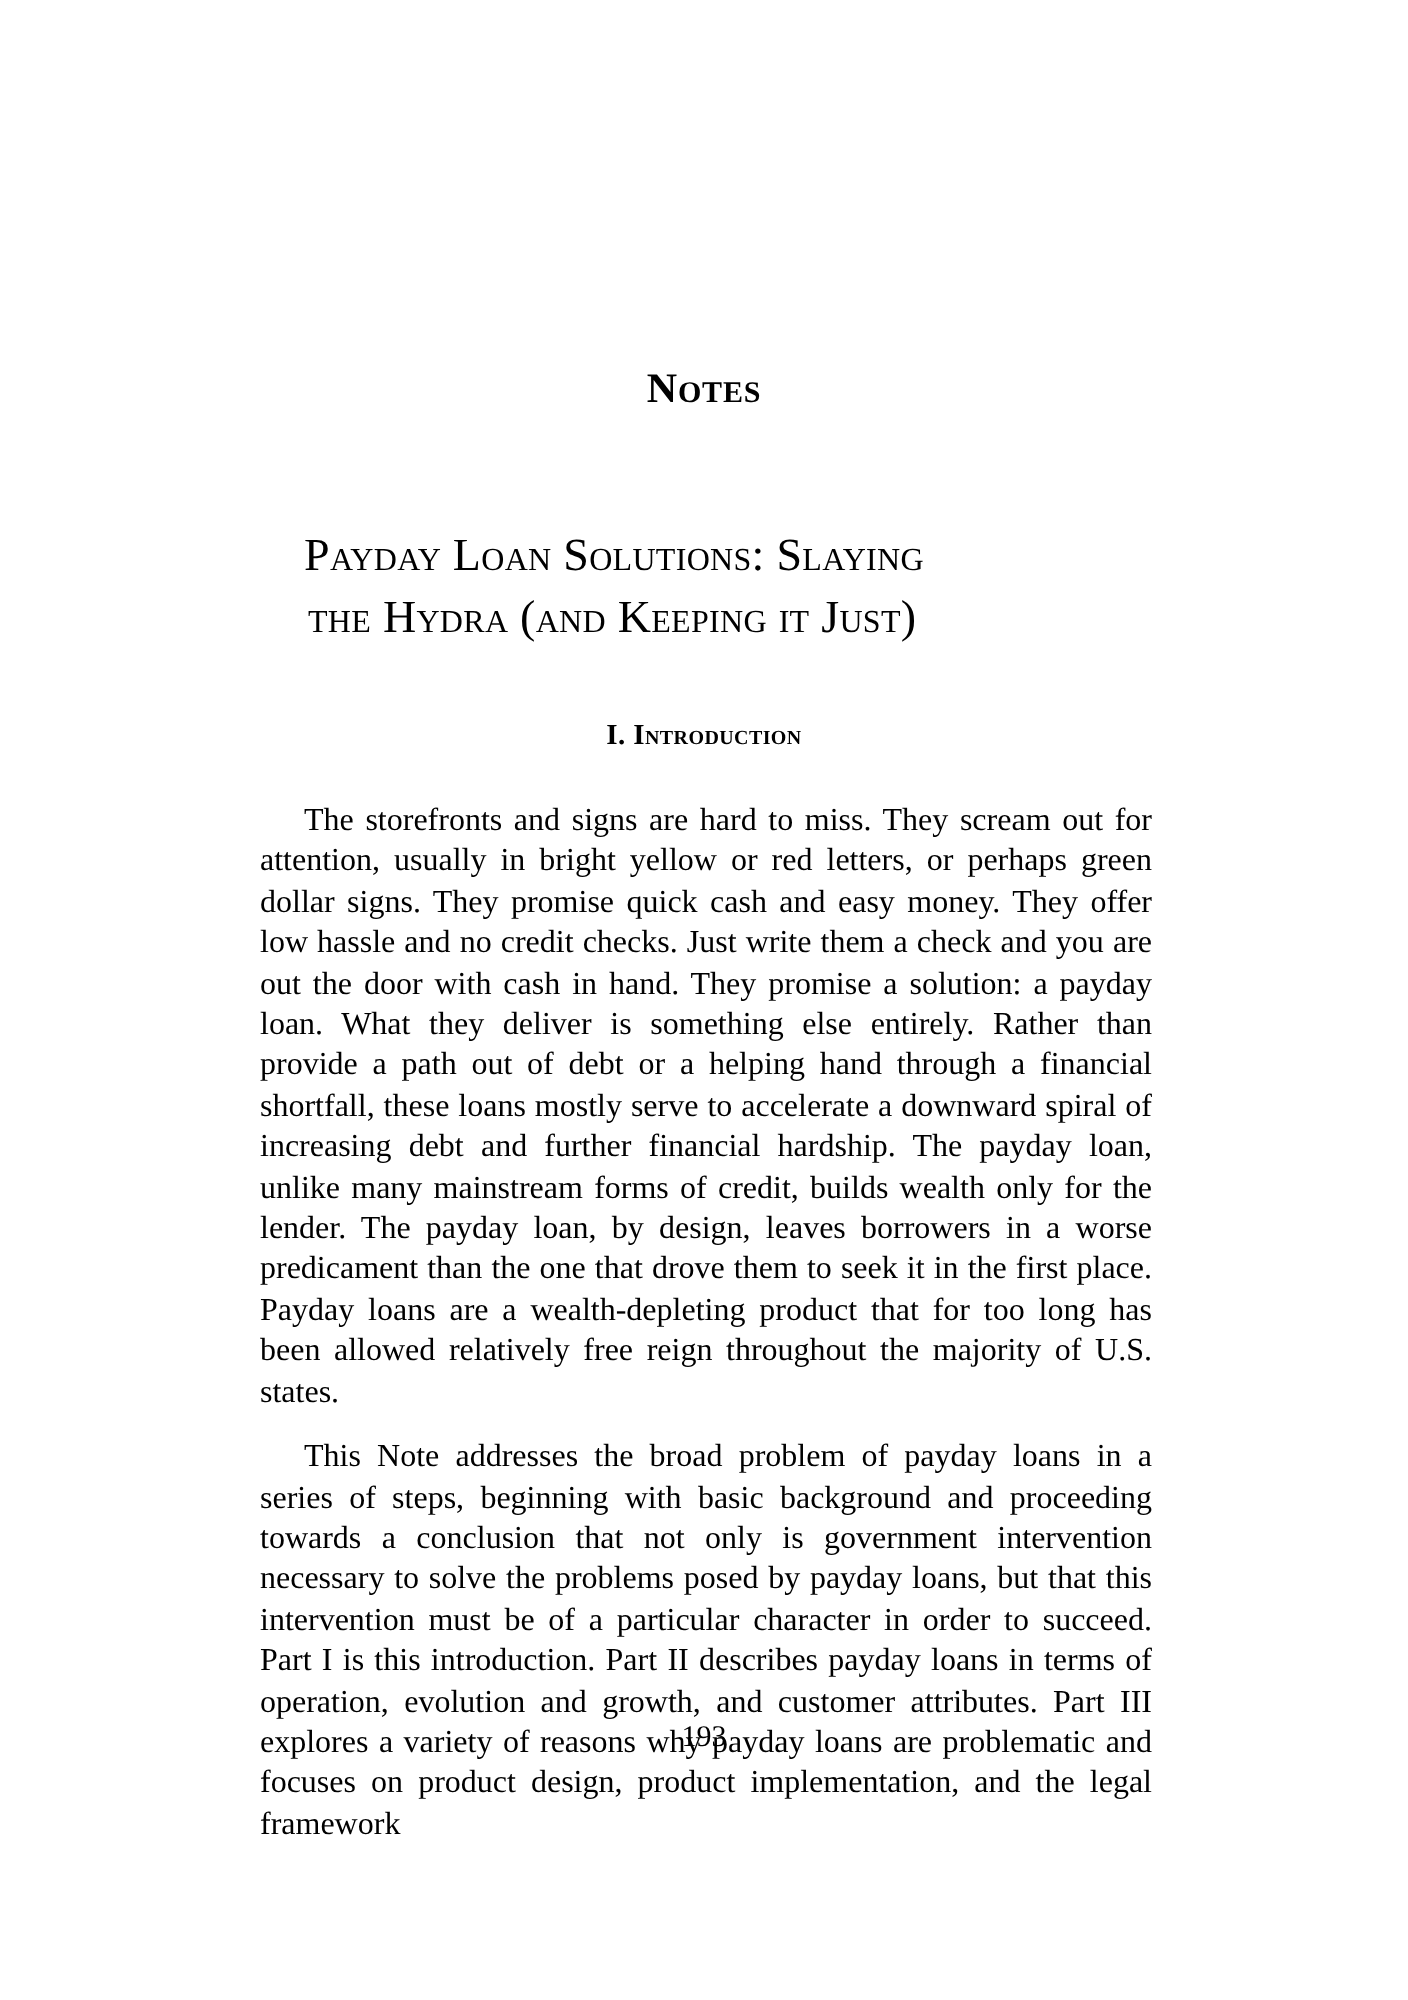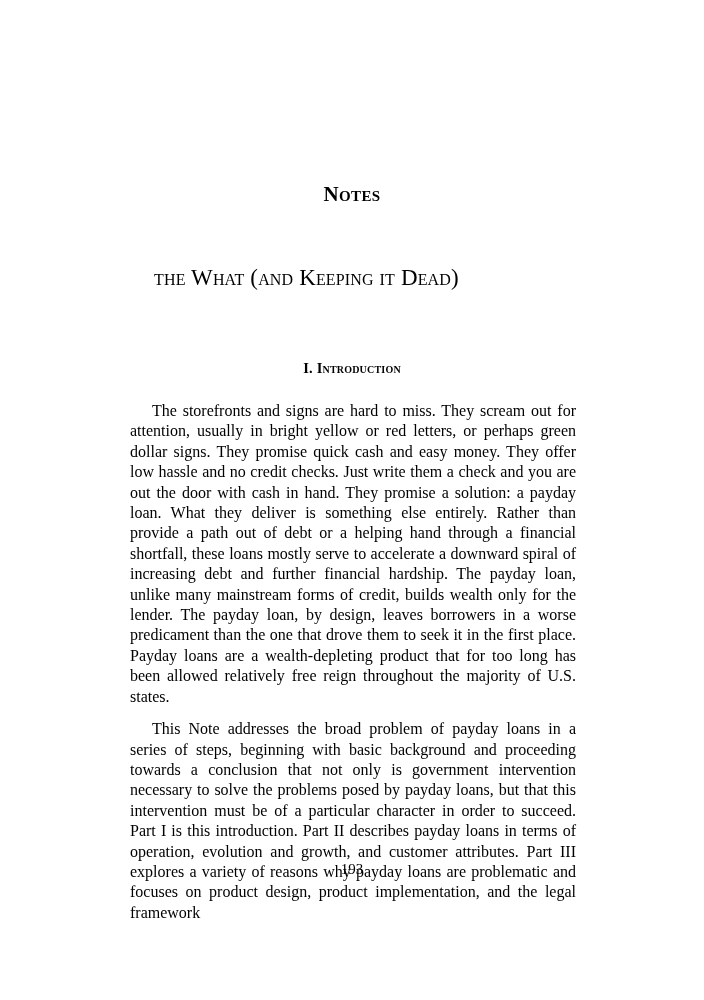--- a/index.html
+++ b/index.html
@@ -105,21 +105,22 @@
   }
 </style>
 </head>
 <body>
 
 <div class="page">
 
   <div class="notes-head">Notes</div>
 
   <div class="title-block">
-    <div class="title-line l2">the What (and Keeping it Dead)</div>
+    <div class="title-line l1">Payday Loan Solutions: Slaying</div>
+    <div class="title-line l2">the Hydra (and Keeping it Just)</div>
   </div>
 
   <div class="section-head">I. Introduction</div>
 
   <div class="body-col">
     <p class="para">The storefronts and signs are hard to miss. They scream out for attention, usually in bright yellow or red letters, or perhaps green dollar signs. They promise quick cash and easy money. They offer low hassle and no credit checks. Just write them a check and you are out the door with cash in hand. They promise a solution: a payday loan. What they deliver is something else entirely. Rather than provide a path out of debt or a helping hand through a financial shortfall, these loans mostly serve to accelerate a downward spiral of increasing debt and further financial hardship. The payday loan, unlike many mainstream forms of credit, builds wealth only for the lender. The payday loan, by design, leaves borrowers in a worse predicament than the one that drove them to seek it in the first place. Payday loans are a wealth-depleting product that for too long has been allowed relatively free reign throughout the majority of U.S. states.</p>
     <p class="para">This Note addresses the broad problem of payday loans in a series of steps, beginning with basic background and proceeding towards a conclusion that not only is government intervention necessary to solve the problems posed by payday loans, but that this intervention must be of a particular character in order to succeed. Part I is this introduction. Part II describes payday loans in terms of operation, evolution and growth, and customer attributes. Part III explores a variety of reasons why payday loans are problematic and focuses on product design, product implementation, and the legal framework</p>
   </div>
 
   <div class="folio">193</div>

